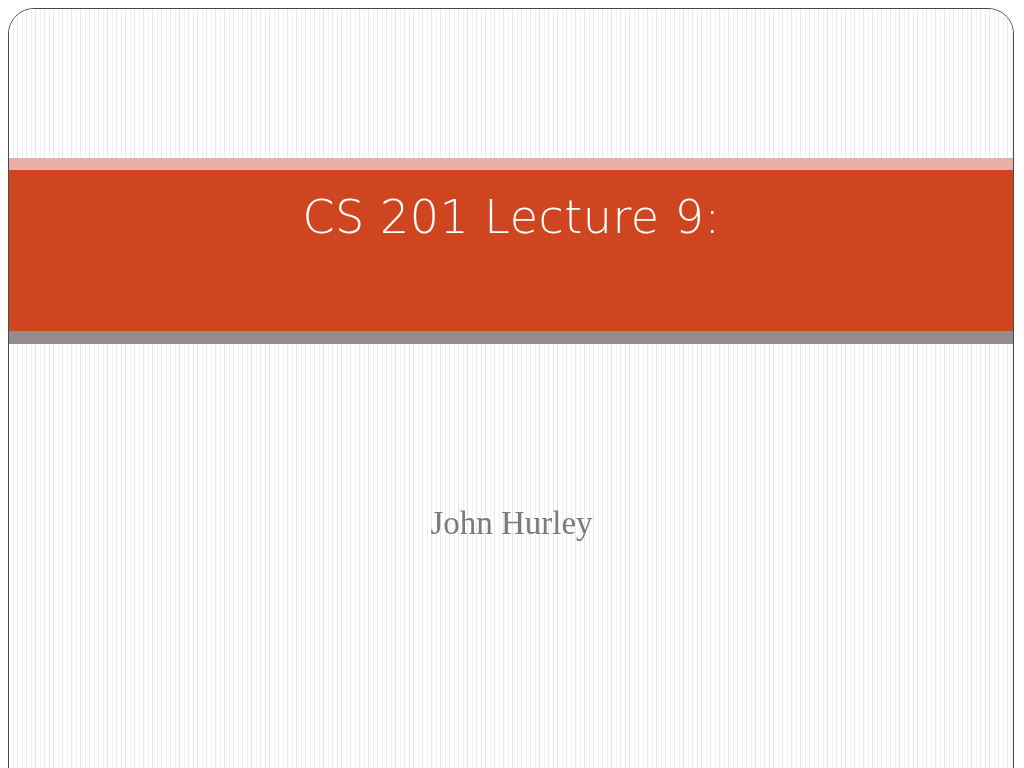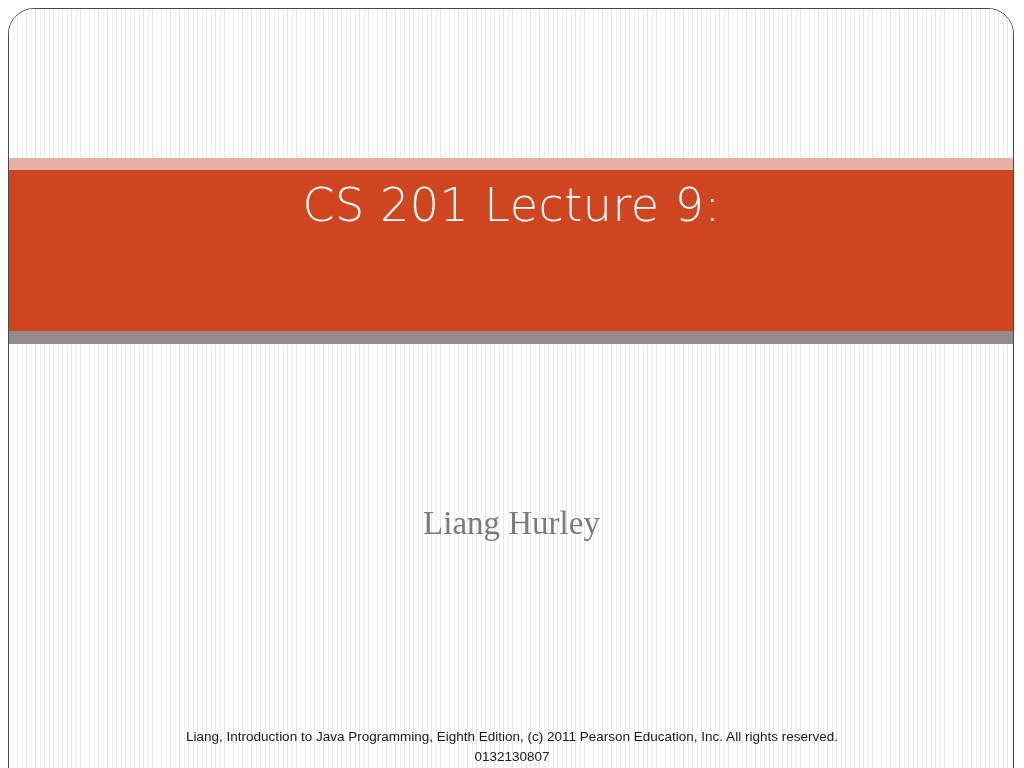--- a/index.html
+++ b/index.html
@@ -74,21 +74,21 @@
     right: 0;
     top: 322px;              
     height: 13px;
     background: #948c8c;
   }
 
   .title-text {
     position: absolute;
     left: 0;
     width: 1005px;
-    top: 170px;
+    top: 182px;
     text-align: center;
     color: #ffffff;
     font-family: "DejaVu Sans", "Liberation Sans", sans-serif;
     font-weight: 300;
     font-size: 46px;
     letter-spacing: 0.5px;
     line-height: 1.15;
     white-space: pre-wrap;
   }
 
@@ -131,21 +131,17 @@
 
   <div class="band-pink"></div>
 
   <div class="band-orange"></div>
 
   <div class="title-text">CS 201 Lecture 9:</div>
 
   <div class="band-gray"></div>
 
   <div class="subtitle">
-    <span class="subtitle-line">Liang Hurley</span>
+    <span class="subtitle-line">John Hurley</span>
   </div>
 
-  <div class="footer">
-    <span class="footer-line">Liang, Introduction to Java Programming, Eighth Edition, (c) 2011 Pearson Education, Inc. All</span>
-    <span class="footer-line">rights reserved. 0132130807</span>
-  </div>
 
 </div>
 
 </body></html>

